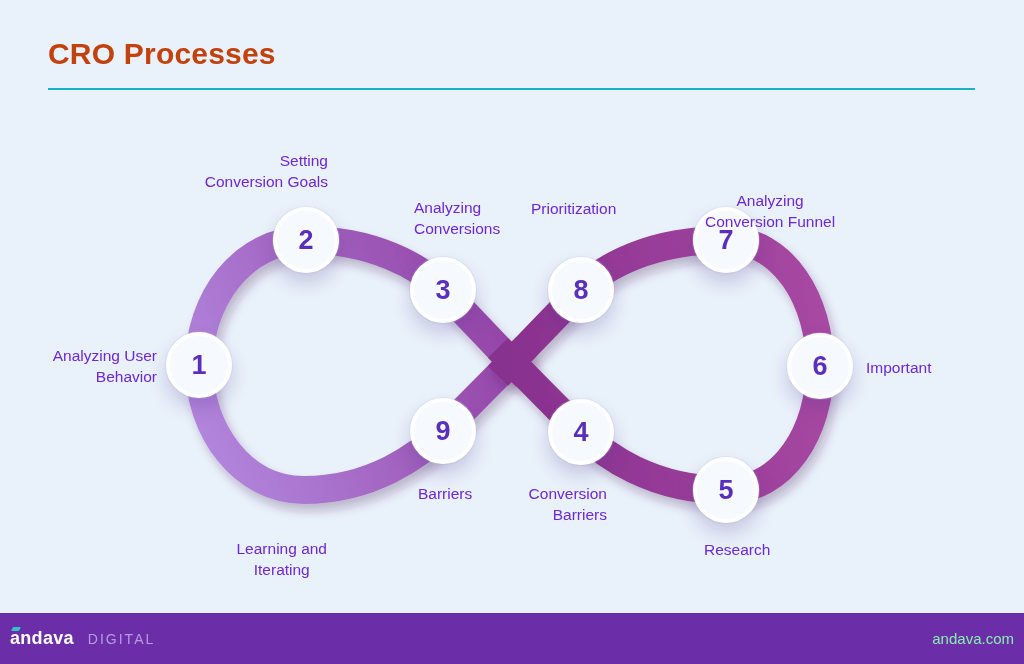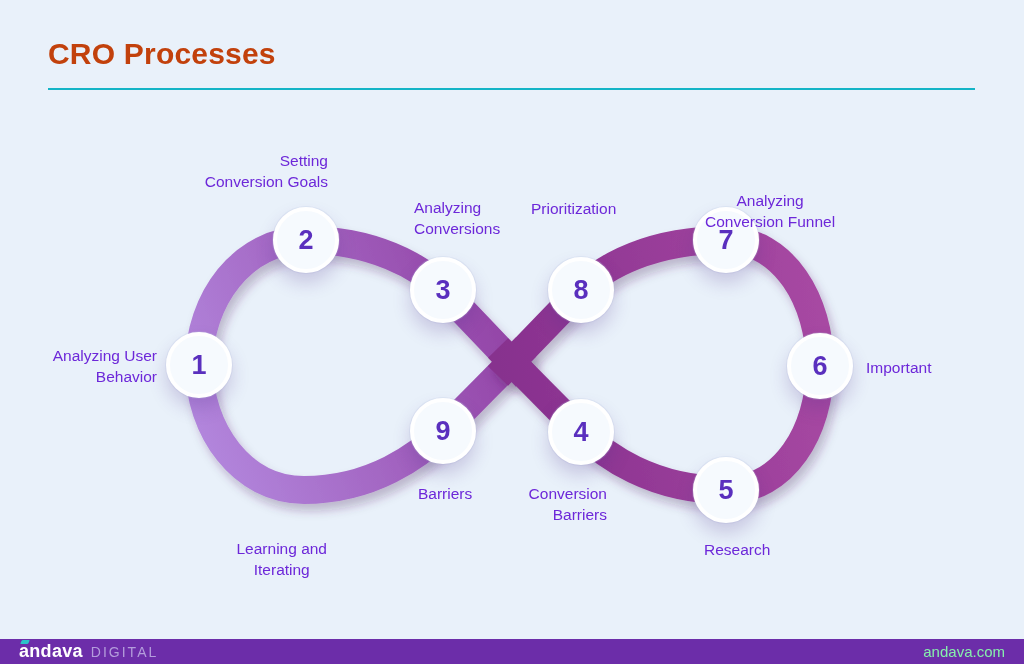--- a/index.html
+++ b/index.html
@@ -55,36 +55,36 @@
   .lbl-4  { right:417px; top:483px; text-align:right; }
   .lbl-5  { left:704px;  top:539px; text-align:center; }
   .lbl-6  { left:866px;  top:357px; text-align:left; }
   .lbl-7  { left:705px;  top:150px; text-align:center;margin-top:40px; }
   .lbl-8  { left:531px;  top:198px; text-align:left; }
   .lbl-9  { left:418px;  top:483px; text-align:left; }
   .lbl-10 { right:697px; top:538px; text-align:center; }
 
   
   .footer {
-    position:absolute; left:0; right:0; bottom:0; height:25px;
+    position:absolute; left:0; right:0; bottom:0; height:51px;
     background:#6c2da9; display:flex; align-items:center;
-    padding:0 19px; justify-content:space-between;
+    padding:0 10px; justify-content:space-between;
   }
   .brand { position:relative; display:flex; align-items:baseline; }
   .brand-name {
     color:#ffffff; font-weight:700; font-size:18px; letter-spacing:.3px;
     text-transform:lowercase;
   }
   .brand-accent {
     position:absolute; left:2px; top:-1px; width:8px; height:4px;
     background:#2cc5c9; transform:skewX(-25deg); border-radius:1px;
   }
   .brand-suffix {
     color:#b49ddc; font-size:14px; letter-spacing:2px; font-weight:400;
-    text-transform:uppercase; margin-left:8px;
+    text-transform:uppercase; margin-left:14px;
   }
   .website { color:#86efac; font-size:15px; }
 </style>
 </head>
 <body>
 
 <div class="canvas">
 
   <div class="page-title">CRO Processes</div>
   <div class="title-underline"></div>

